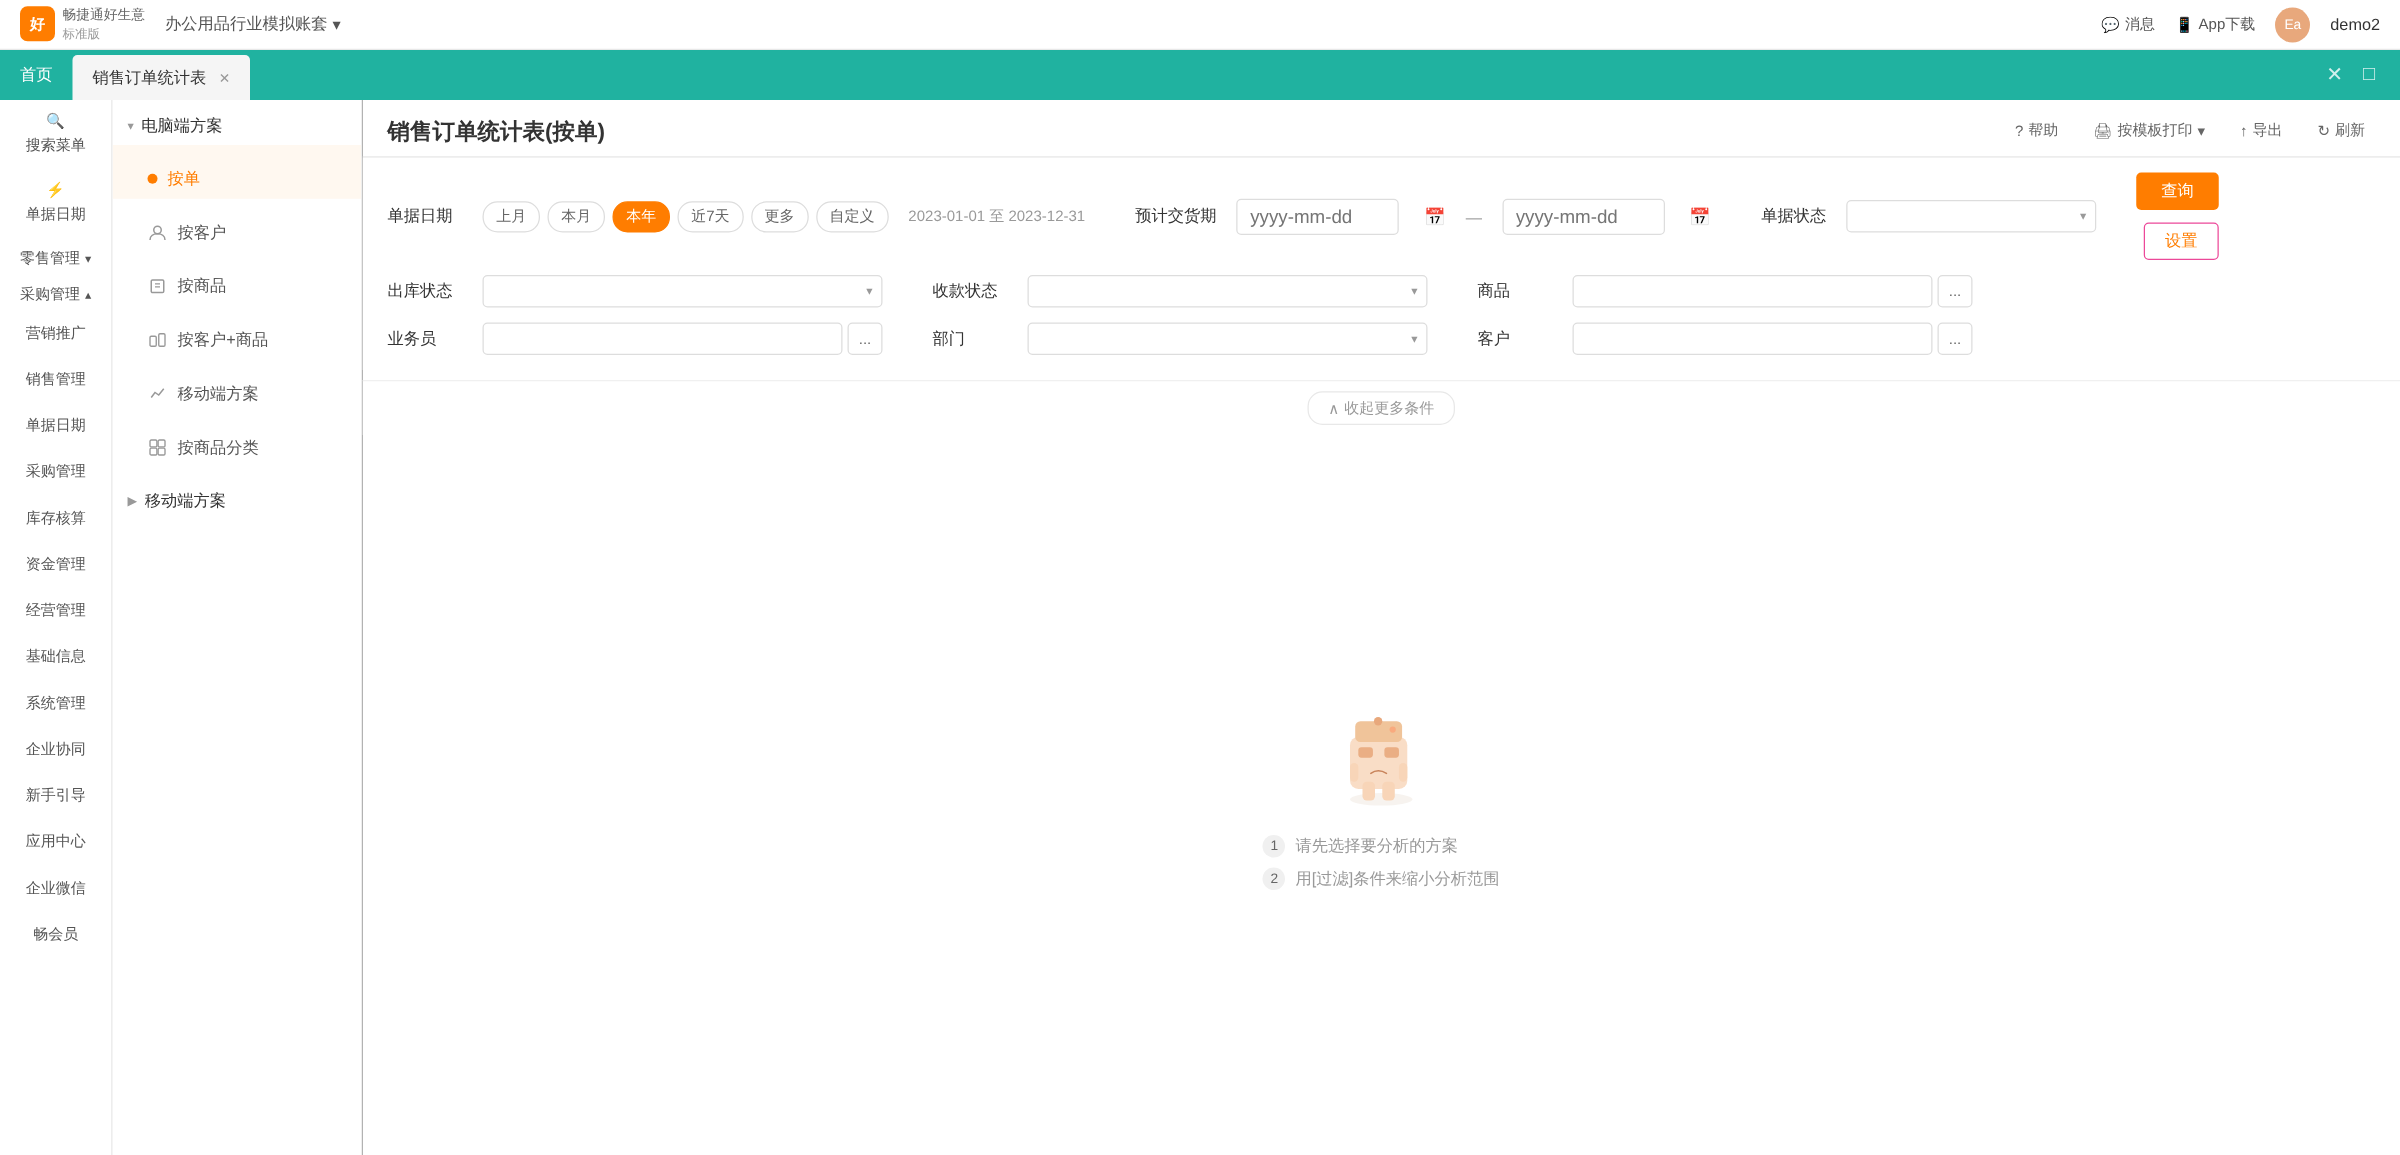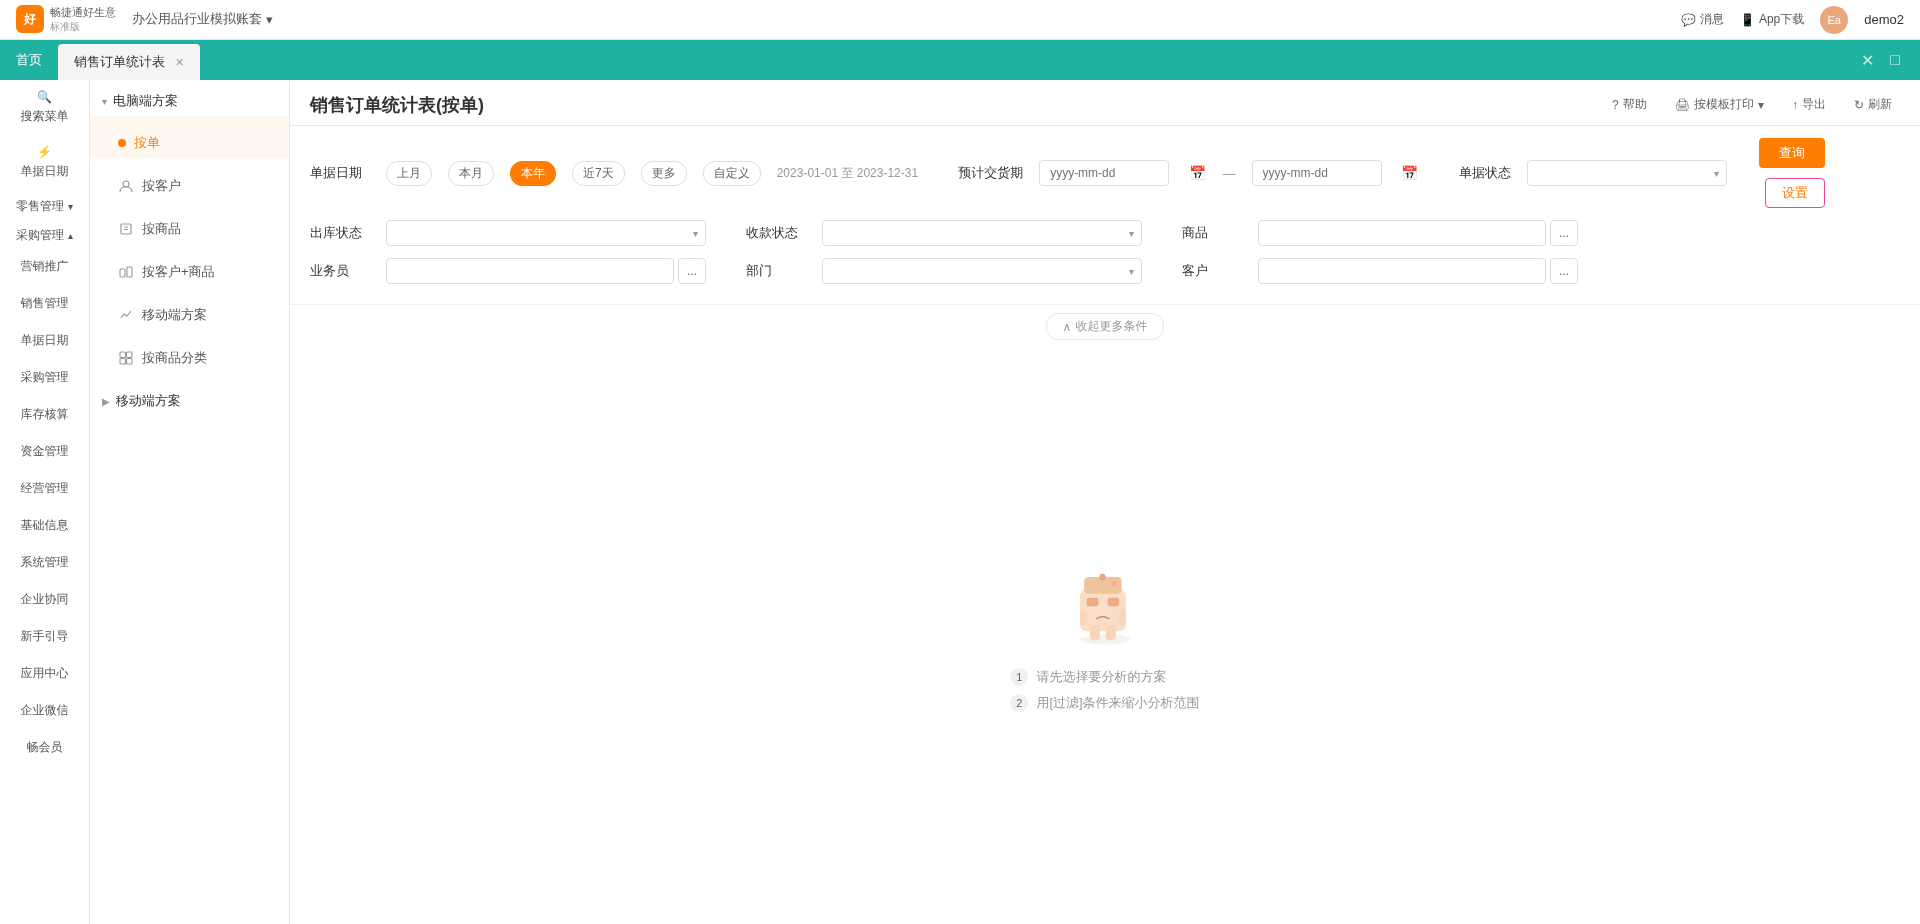--- a/index.html
+++ b/index.html
@@ -61,28 +61,28 @@
     .report-header { background: #fff; padding: 12px 20px 8px; display: flex; align-items: center; justify-content: space-between; border-bottom: 1px solid #e8e8e8; }
     .report-title { font-size: 18px; font-weight: 600; color: #333; }
     .report-header-actions { display: flex; align-items: center; gap: 12px; }
     .report-header-btn { display: flex; align-items: center; gap: 4px; font-size: 12px; color: #666; cursor: pointer; padding: 4px 8px; border-radius: 4px; }
 
     
     .filter-area { background: #fff; padding: 12px 20px; margin-bottom: 8px; }
     .filter-row { display: flex; align-items: center; gap: 16px; margin-bottom: 12px; }
     .filter-row:last-child { margin-bottom: 0; }
     .filter-label { font-size: 13px; color: #333; white-space: nowrap; flex-shrink: 0; min-width: 60px; }
-    .filter-date-group { display: flex; align-items: center; gap: 16px; }
+    .filter-date-group { display: flex; align-items: center; gap: 6px; }
     .date-quick-btn { padding: 3px 10px; border-radius: 12px; border: 1px solid #ddd; background: #fff; font-size: 12px; color: #666; cursor: pointer; white-space: nowrap; }
     .date-quick-btn.active { background: #ff7d00; color: white; border-color: #ff7d00; border-radius: 12px; }
     .date-range-text { font-size: 12px; color: #999; }
     .filter-select { border: 1px solid #ddd; border-radius: 4px; padding: 5px 28px 5px 10px; font-size: 12px; color: #333; outline: none; background: #fff; appearance: none; cursor: pointer; }
     .filter-select-wrap { position: relative; display: inline-flex; align-items: center; }
     .filter-select-wrap .arrow { position: absolute; right: 8px; pointer-events: none; color: #999; font-size: 10px; }
-    .filter-date-input { border: 1px solid #ddd; border-radius: 4px; padding: 5px 10px; font-size: 12px; color: #999; outline: none; width: 130px; }
+    .filter-date-input { border: 1px solid #ddd; border-radius: 4px; padding: 5px 10px; font-size: 15px; color: #999; outline: none; width: 130px; }
     .date-separator { color: #999; }
     .calendar-icon { color: #999; cursor: pointer; font-size: 14px; margin-left: 4px; }
     .filter-field-input { flex: 1; border: 1px solid #ddd; border-radius: 4px; padding: 5px 10px; font-size: 12px; color: #333; outline: none; min-width: 0; }
     .filter-field-btn { padding: 5px 8px; border: 1px solid #ddd; border-radius: 4px; background: #fff; color: #666; cursor: pointer; font-size: 12px; }
 
     
     .collapse-bar { display: flex; align-items: center; justify-content: center; padding: 8px; background: #fff; border-top: 1px solid #f0f0f0; cursor: pointer; }
     .collapse-bar-btn { display: flex; align-items: center; gap: 4px; font-size: 12px; color: #999; padding: 4px 16px; border: 1px solid #e8e8e8; border-radius: 12px; background: #fff; cursor: pointer; }
 
     

